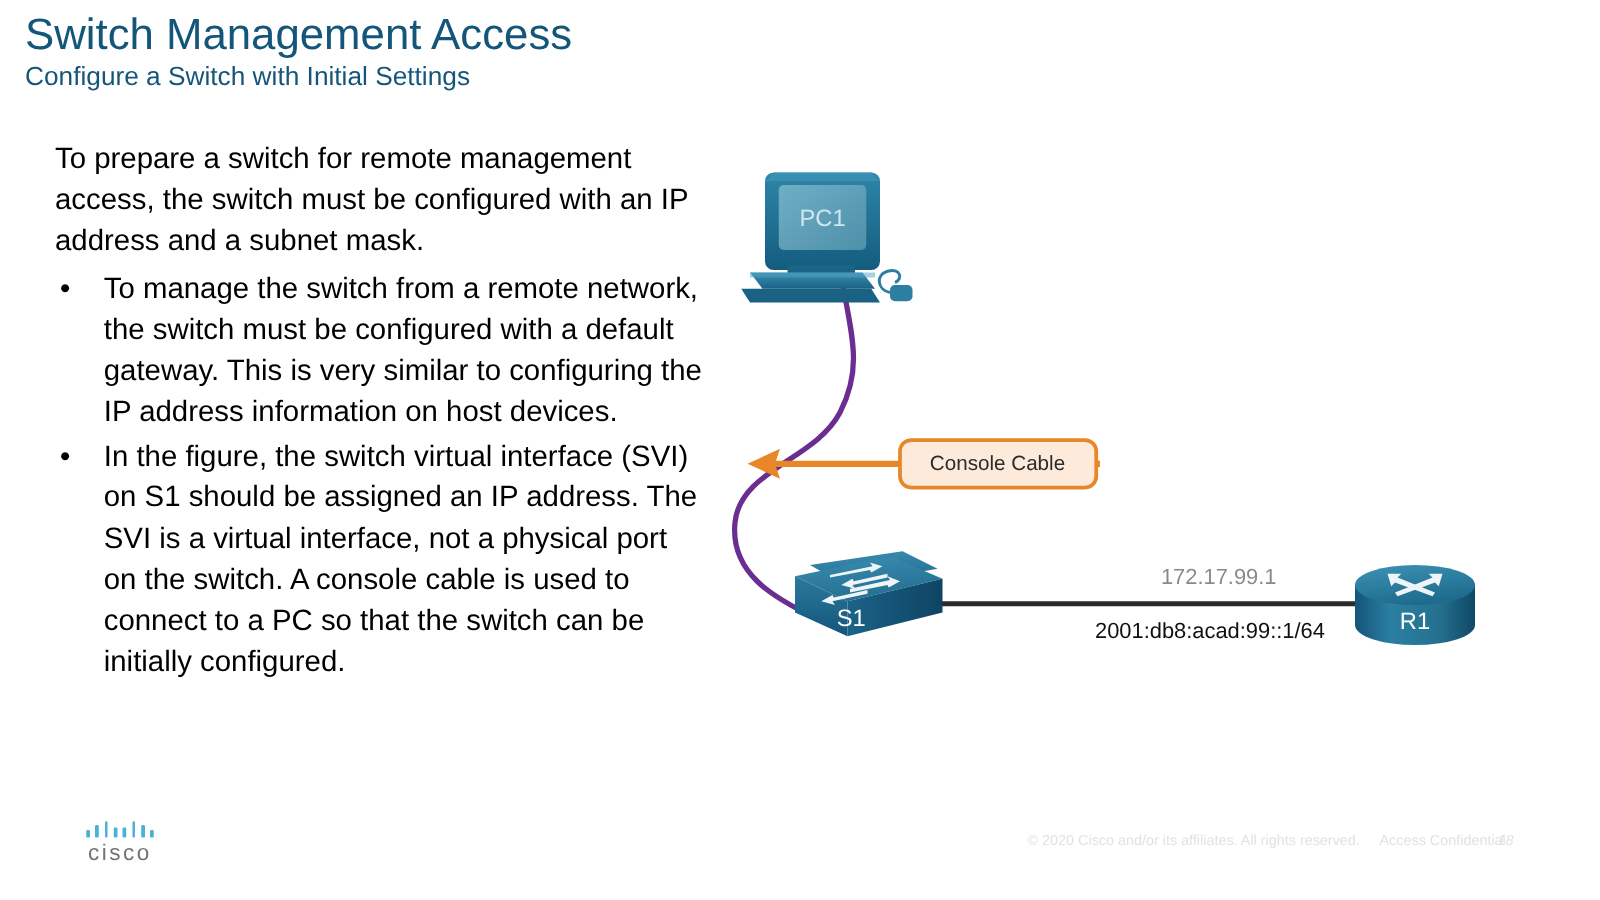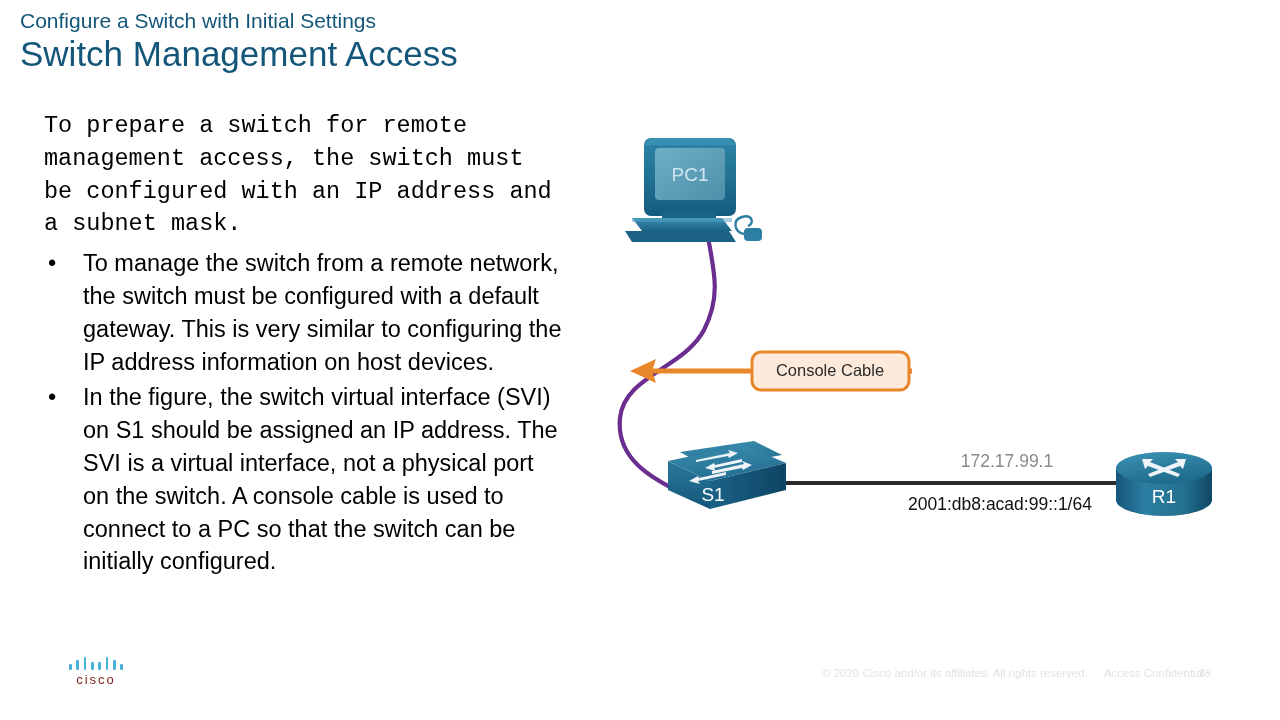--- a/index.html
+++ b/index.html
@@ -41,21 +41,20 @@
     position: absolute;
     left: 44px;
     top: 110px;
     width: 520px;
     color: #000000;
     font-size: 23.5px;
     line-height: 32.8px;
   }
   #intro-paragraph {
     margin: 0 0 6px 0;
-    font-family: Liberation Mono, monospace;
   }
   .bullet-row {
     display: flex;
     margin-top: 3px;
   }
   .bullet-mark {
     width: 39px;
     flex: 0 0 39px;
     text-align: left;
     padding-left: 4px;
@@ -63,21 +62,21 @@
     font-size: 23.5px;
     line-height: 32.8px;
   }
   .bullet-text {
     flex: 1 1 auto;
   }
 
   
   #diagram {
     position: absolute;
-    left: 592px;
+    left: 560px;
     top: 100px;
     width: 680px;
     height: 470px;
   }
   #diagram svg {
     display: block;
   }
 
   .node-label {
     fill: #ffffff;
@@ -122,23 +121,23 @@
     margin: 0 auto;
   }
   #logo-bars i {
     display: block;
     width: 2.6px;
     background: #49b2d6;
     border-radius: 1px;
   }
   #logo-wordmark {
     text-align: center;
-    font-size: 13px;
+    font-size: 18px;
     letter-spacing: 2px;
-    color: #7f1d1d;
+    color: #737373;
     margin-top: 2px;
     font-family: "Liberation Sans", sans-serif;
   }
   #footer-text {
     position: absolute;
     left: 822px;
     top: 667px;
     font-size: 11.5px;
     color: #e2e2e2;
     white-space: nowrap;
@@ -152,22 +151,22 @@
     font-size: 11.5px;
     color: #e2e2e2;
     font-family: "Liberation Sans", sans-serif;
     font-style: italic;
   }
 </style>
 </head>
 <body>
 
 <div id="header">
+  <div id="page-title">Switch Management Access</div>
   <div id="eyebrow">Configure a Switch with Initial Settings</div>
-  <div id="page-title">Switch Management Access</div>
 </div>
 
 <div id="body-copy">
   <p id="intro-paragraph">To prepare a switch for remote management access, the switch must be configured with an IP address and a subnet mask.</p>
 
   <div class="bullet-row">
     <span class="bullet-mark">•</span>
     <span class="bullet-text">To manage the switch from a remote network, the switch must be configured with a default gateway. This is very similar to configuring the IP address information on host devices.</span>
   </div>
 

